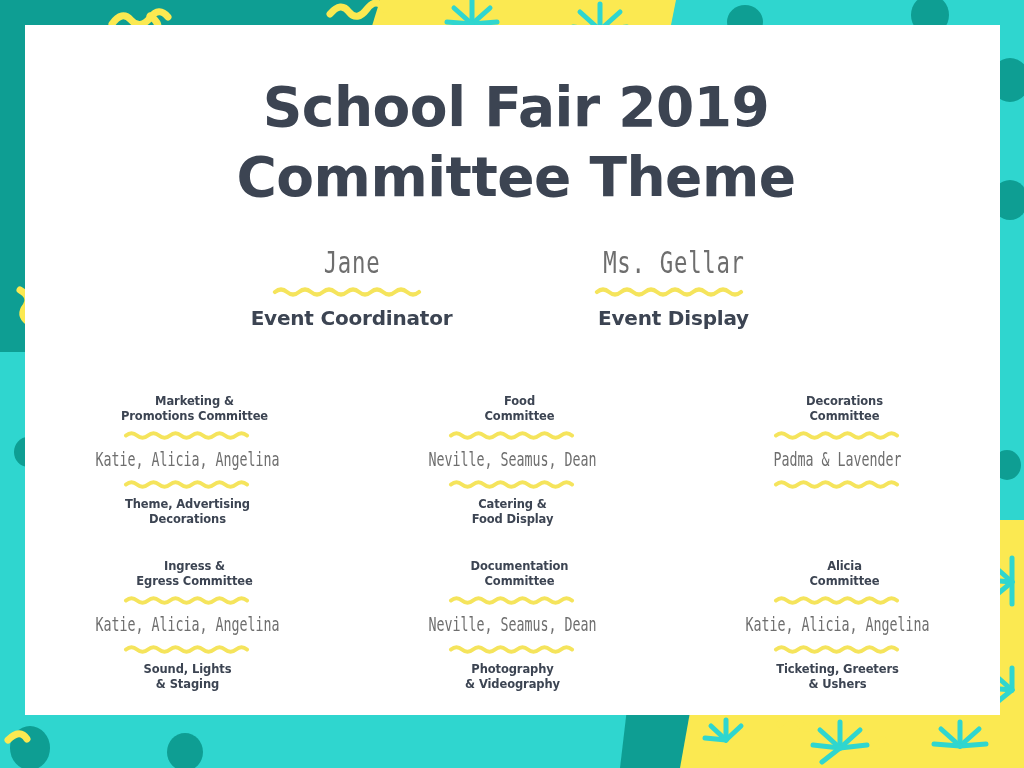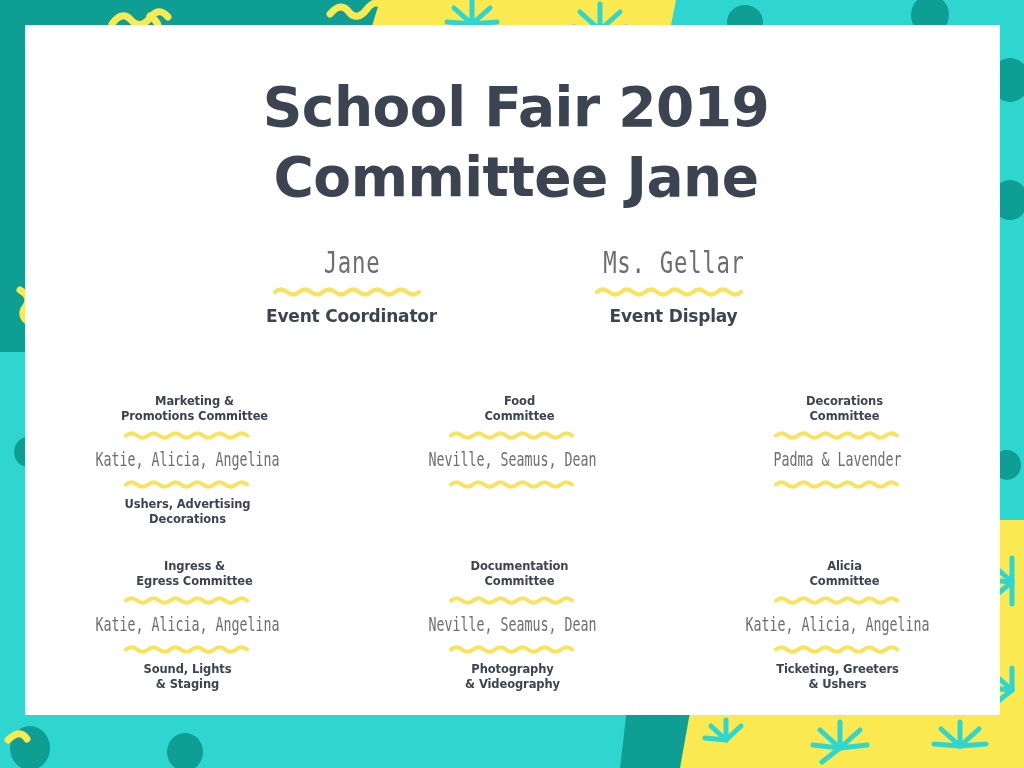--- a/index.html
+++ b/index.html
@@ -48,21 +48,21 @@
     font-weight:normal;
     transform:scaleX(.72);
     transform-origin:center;
     white-space:nowrap;
     line-height:1.1;
   }
   .leader-role{
     margin-top:8px;
     font-family:"DejaVu Sans",sans-serif;
     font-weight:bold;
-    font-size:17px;
+    font-size:20px;
     color:#3C4452;
     letter-spacing:-0.2px;
   }
 
   
   .wave{display:block;margin:7px auto 7px auto;}
 
   
   #grid{
     position:absolute;left:25px;top:392px;width:975px;
@@ -201,21 +201,21 @@
             <path d="M0 0 L-21 -2"></path>
         </g>
       </g>
     </svg>
   </div>
 
   <div id="card"></div>
 
   <div id="title" style="z-index:30;">
     <span class="tline">School Fair 2019</span>
-    <span class="tline">Committee Jane</span>
+    <span class="tline">Committee Theme</span>
   </div>
 
   <div id="leaders">
 
     <div class="leader">
       <div class="leader-name">Jane</div>
       <svg class="wave" width="160" height="12" viewBox="0 0 160 12">
         <path d="M3 6 q6 -5 12 0 t12 0 t12 0 t12 0 t12 0 t12 0 t12 0 t12 0 t12 0 t12 0 t12 0 t12 0" stroke="#F5E45C" stroke-width="4.2" fill="none" stroke-linecap="round"></path>
       </svg>
       <div class="leader-role">Event Coordinator</div>
@@ -239,37 +239,41 @@
         <span>Promotions Committee</span>
       </div>
       <svg class="wave" width="130" height="11" viewBox="0 0 130 11">
         <path d="M3 5.5 q5.5 -4.5 11 0 t11 0 t11 0 t11 0 t11 0 t11 0 t11 0 t11 0 t11 0 t11 0 t11 0" stroke="#F5E45C" stroke-width="4" fill="none" stroke-linecap="round"></path>
       </svg>
       <div class="cell-members">Katie, Alicia, Angelina</div>
       <svg class="wave" width="130" height="11" viewBox="0 0 130 11">
         <path d="M3 5.5 q5.5 -4.5 11 0 t11 0 t11 0 t11 0 t11 0 t11 0 t11 0 t11 0 t11 0 t11 0 t11 0" stroke="#F5E45C" stroke-width="4" fill="none" stroke-linecap="round"></path>
       </svg>
       <div class="cell-duties">
-        <span>Ushers, Advertising</span><br>
+        <span>Theme, Advertising</span><br>
         <span>Decorations</span>
       </div>
     </div>
 
     <div class="cell">
       <div class="cell-title">
         <span>Food</span><br>
         <span>Committee</span>
       </div>
       <svg class="wave" width="130" height="11" viewBox="0 0 130 11">
         <path d="M3 5.5 q5.5 -4.5 11 0 t11 0 t11 0 t11 0 t11 0 t11 0 t11 0 t11 0 t11 0 t11 0 t11 0" stroke="#F5E45C" stroke-width="4" fill="none" stroke-linecap="round"></path>
       </svg>
       <div class="cell-members">Neville, Seamus, Dean</div>
       <svg class="wave" width="130" height="11" viewBox="0 0 130 11">
         <path d="M3 5.5 q5.5 -4.5 11 0 t11 0 t11 0 t11 0 t11 0 t11 0 t11 0 t11 0 t11 0 t11 0 t11 0" stroke="#F5E45C" stroke-width="4" fill="none" stroke-linecap="round"></path>
       </svg>
+      <div class="cell-duties">
+        <span>Catering &amp;</span><br>
+        <span>Food Display</span>
+      </div>
     </div>
 
     <div class="cell">
       <div class="cell-title">
         <span>Decorations</span><br>
         <span>Committee</span>
       </div>
       <svg class="wave" width="130" height="11" viewBox="0 0 130 11">
         <path d="M3 5.5 q5.5 -4.5 11 0 t11 0 t11 0 t11 0 t11 0 t11 0 t11 0 t11 0 t11 0 t11 0 t11 0" stroke="#F5E45C" stroke-width="4" fill="none" stroke-linecap="round"></path>
       </svg>

